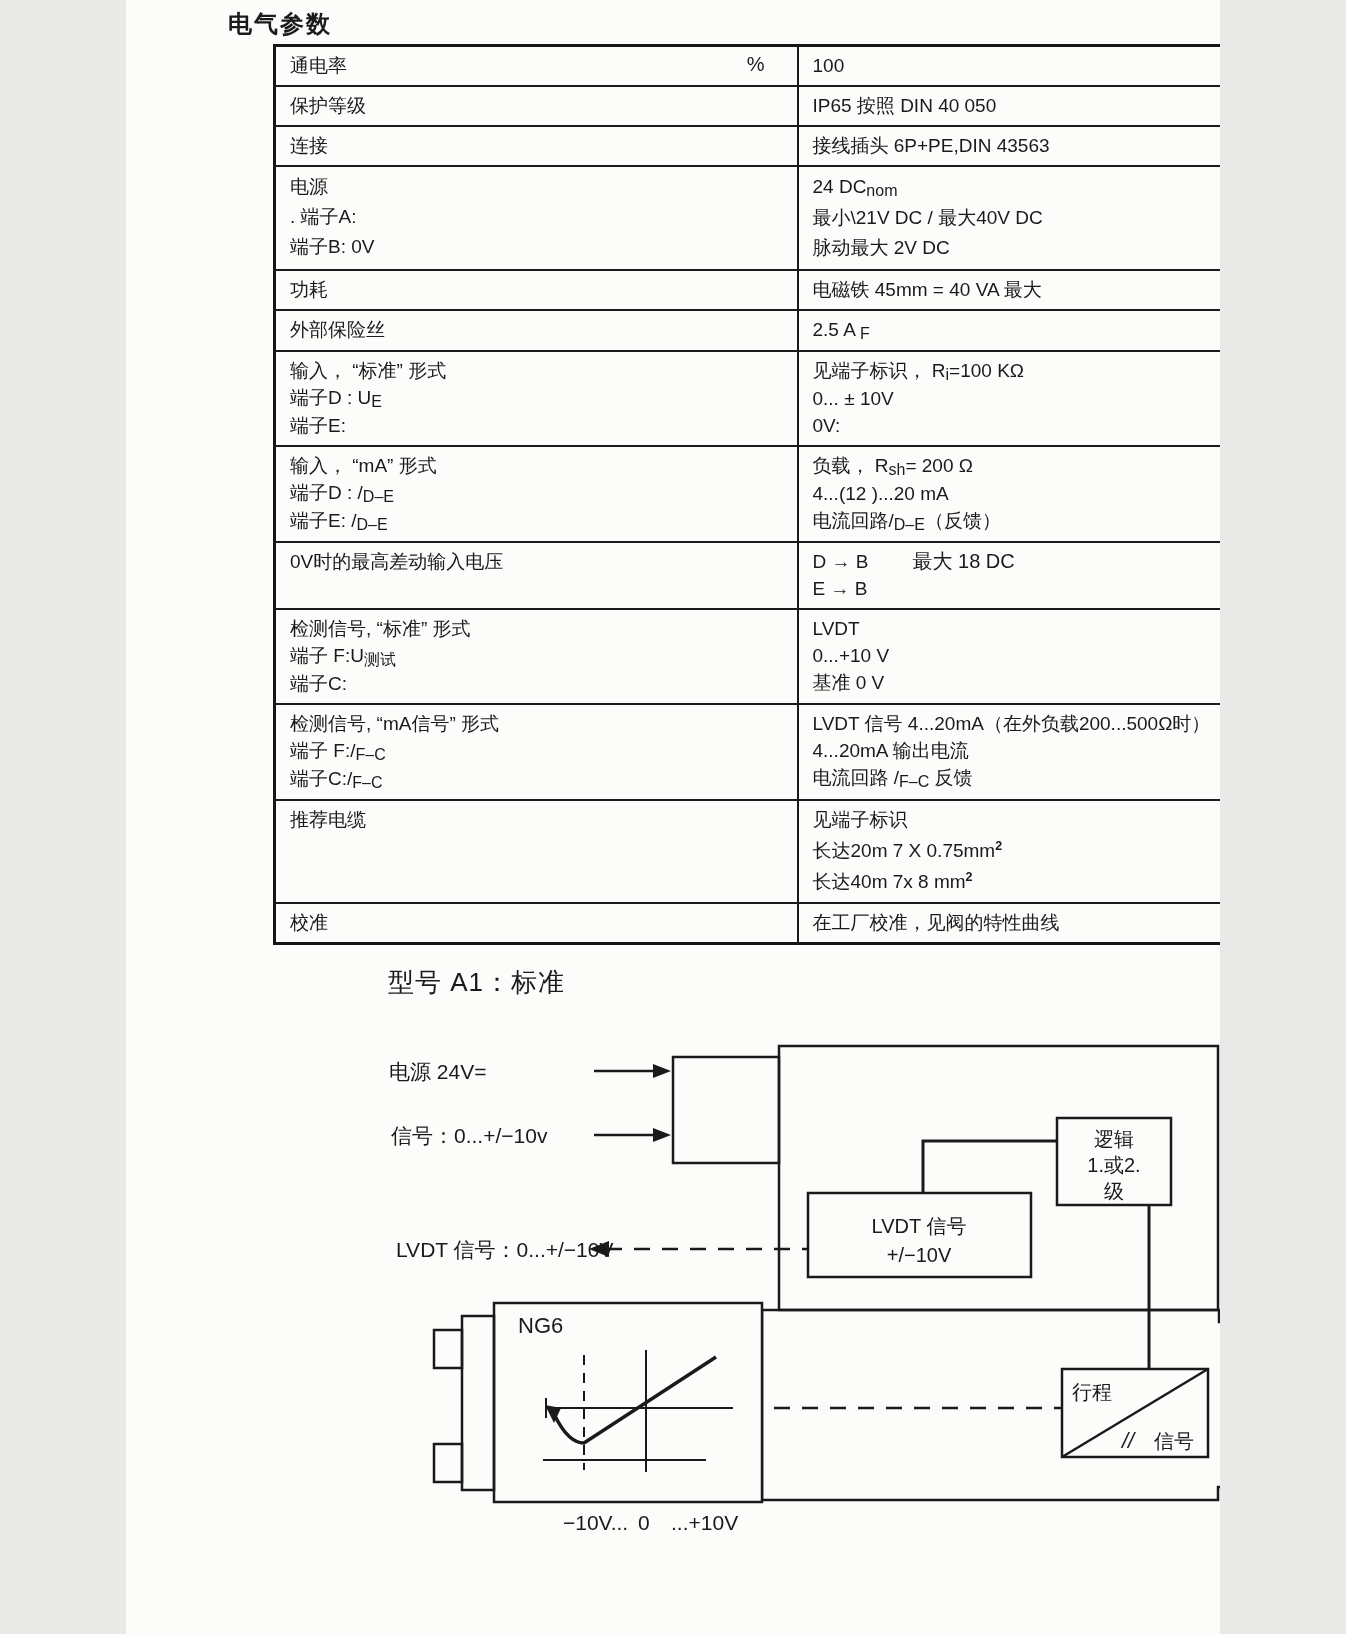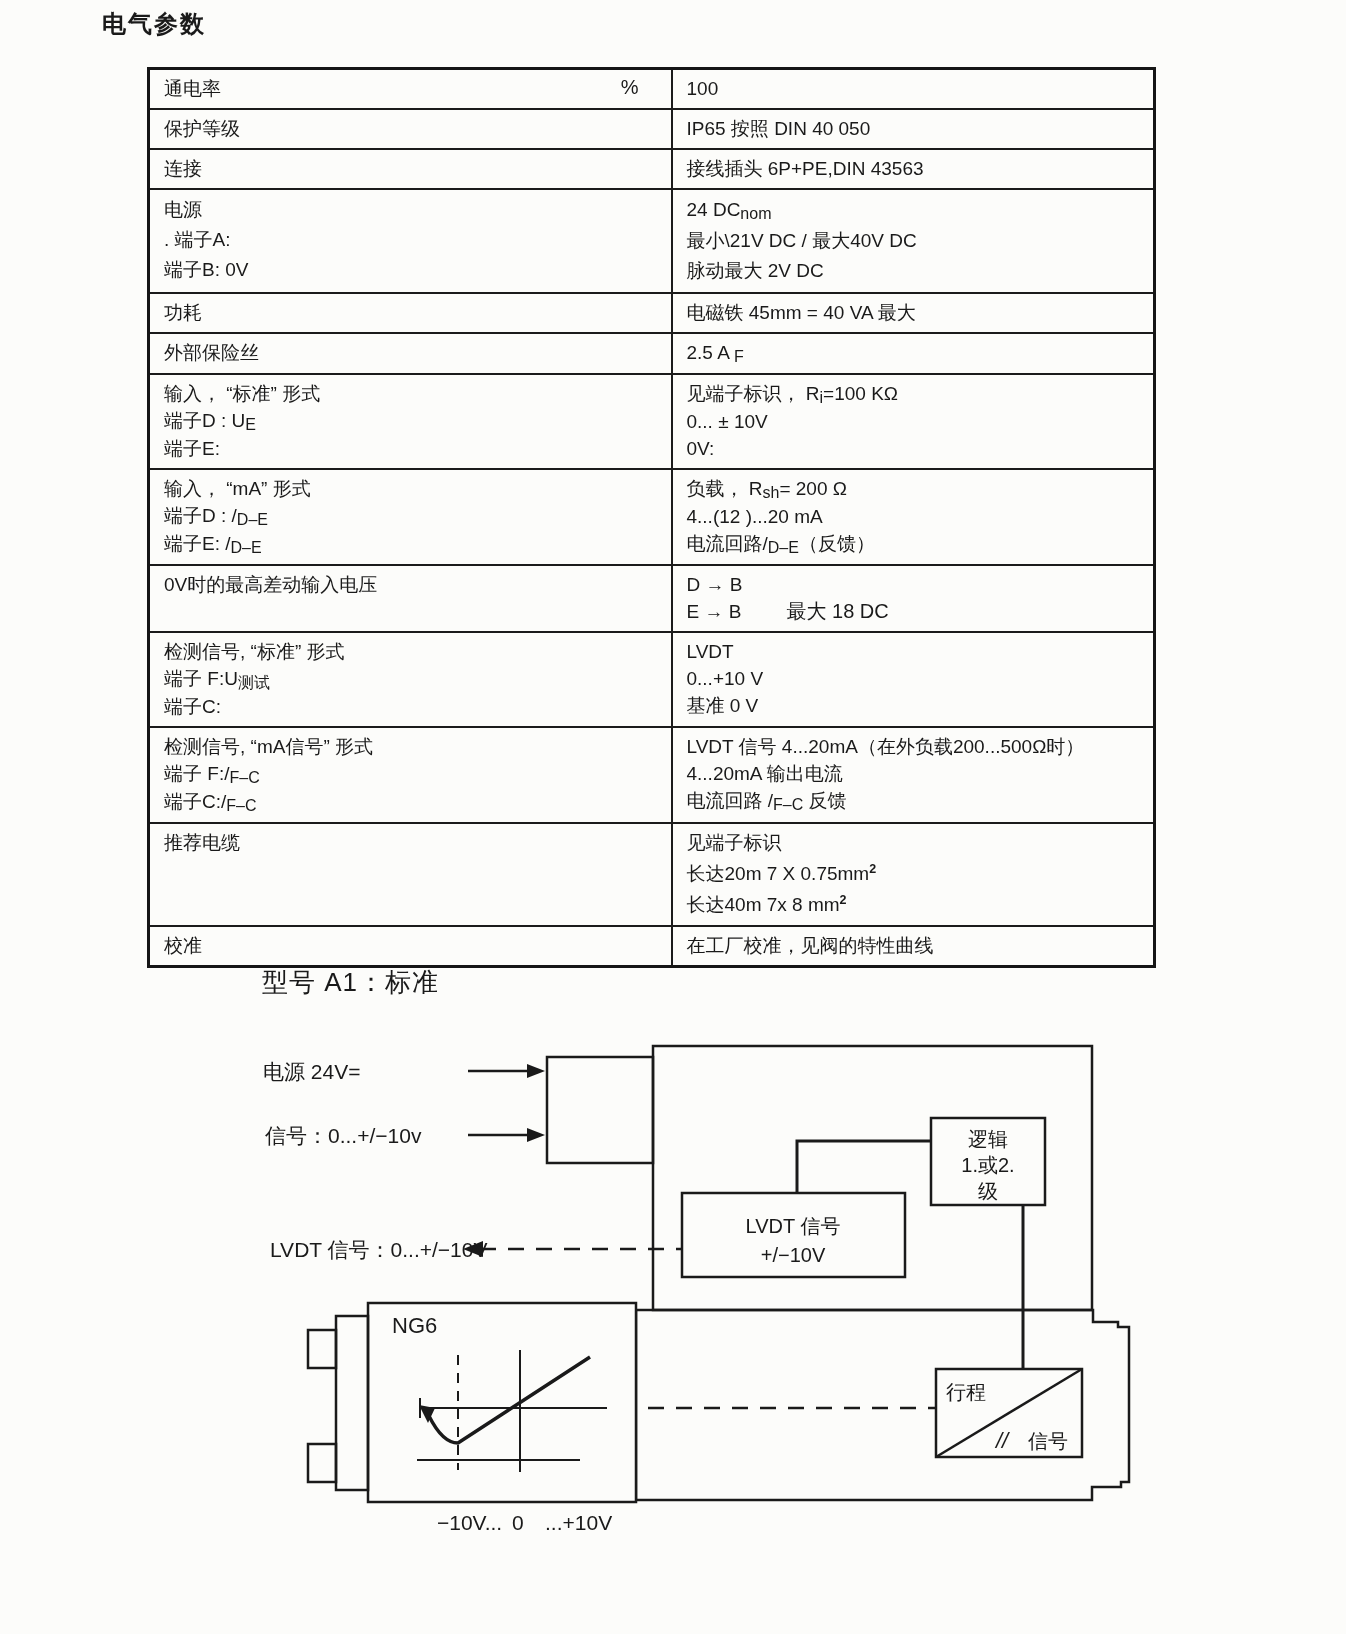--- a/index.html
+++ b/index.html
@@ -1,29 +1,29 @@
 <!DOCTYPE html>
 <html><head>
 <meta charset="utf-8">
 <style>
   html,body{margin:0;padding:0;background:#e9e9e7;}
-  .page{position:relative;width:1346px;height:1634px;margin:0 auto;background:#fcfcfa;
+  .page{position:relative;width:1094px;height:1634px;margin:0 auto;background:#fcfcfa;
         font-family:"Liberation Sans","DejaVu Sans",sans-serif;color:#1a1a1a;overflow:hidden;}
   .title{position:absolute;left:102px;top:8px;font-size:24px;font-weight:bold;letter-spacing:2px;margin:0;}
-  table.params{position:absolute;left:147px;top:67px;width:1006px;border-collapse:collapse;
+  table.params{position:absolute;left:147px;top:44px;width:1006px;border-collapse:collapse;
         table-layout:fixed;font-size:19px;}
   table.params td{border:2px solid #1b1b1b;vertical-align:top;padding:5px 10px 6px 14px;position:relative;}
   table.params{border:3px solid #161616;}
   td.cr{padding-left:20px;}
   .ln{line-height:27px;white-space:nowrap;}
   .spaced .ln{line-height:30px;}
   sub{font-size:16px;vertical-align:baseline;position:relative;top:3px;}
   sup{font-size:12.5px;font-weight:bold;vertical-align:super;}
   .mid{position:absolute;right:32px;top:6px;font-size:20px;}
-  .side-wrap{display:flex;align-items:flex-end;gap:44px;}
+  .side-wrap{display:flex;align-items:flex-start;gap:44px;}
   .side{font-size:20px;white-space:nowrap;}
   .model-label{position:absolute;left:262px;top:965px;font-size:26px;letter-spacing:1px;}
   svg text{font-family:"Liberation Sans","DejaVu Sans",sans-serif;fill:#1a1a1a;}
 </style>
 </head>
 <body>
 
 <div class="page">
 
   <h1 class="title">电气参数</h1>

